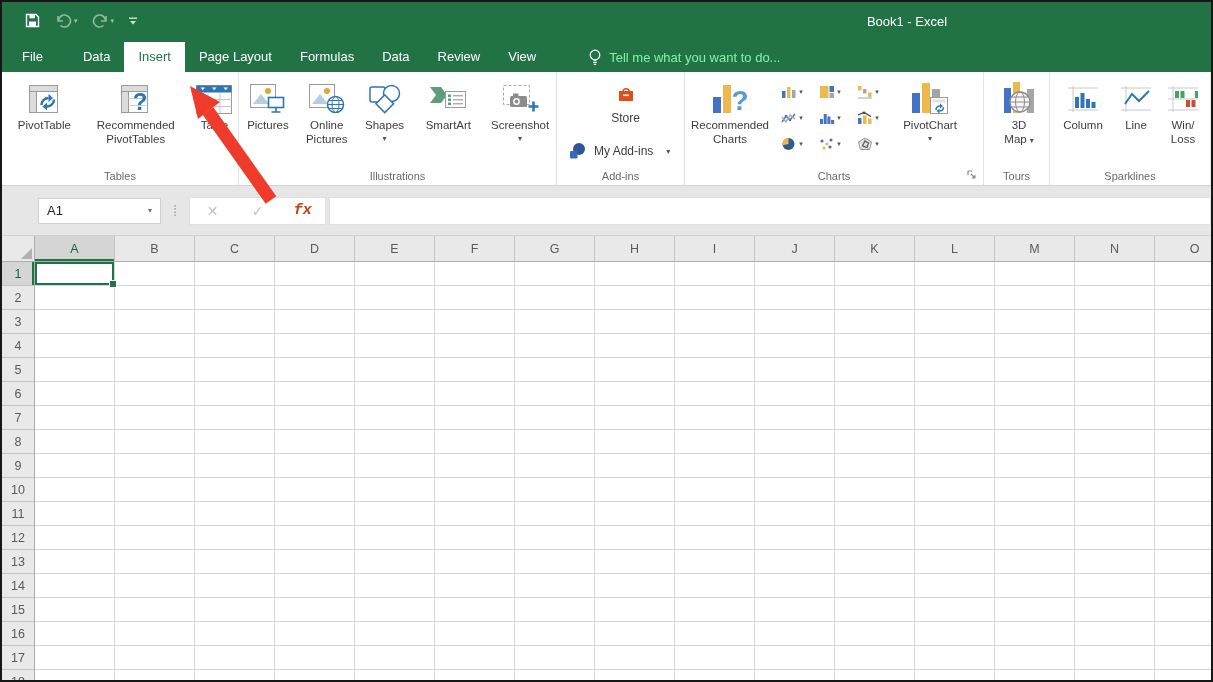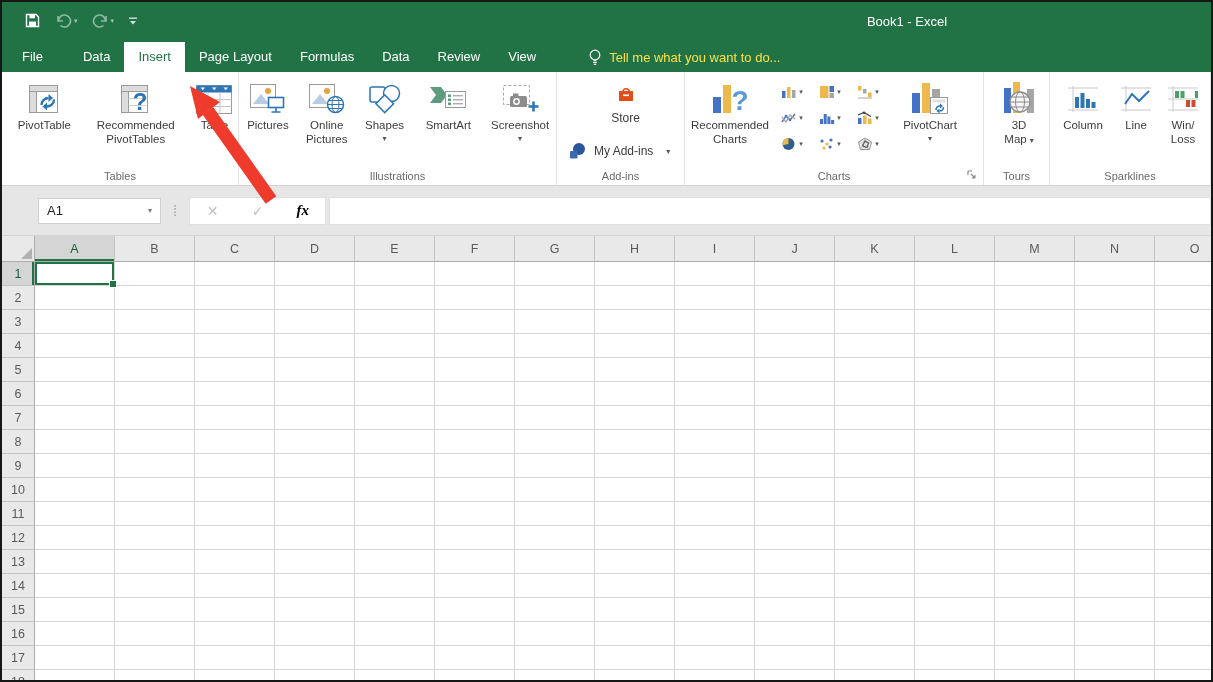--- a/index.html
+++ b/index.html
@@ -13,21 +13,21 @@
   .qbtn { background:none; border:none; display:flex; align-items:center; gap:2px; padding:2px; cursor:default; }
   .qcaret { font-size:7px; color:#9fc5b1; }
   .title { position:absolute; left:760px; top:0; width:290px; height:40px; line-height:40px; text-align:center; color:#fff; font-size:13px; }
 
   
   .tabrow { height:30px; background:#217346; display:flex; align-items:stretch; flex:none;gap:22px; }
   .tabs { display:flex; }
   .tab { color:#fff; font-size:13px; line-height:30px; padding:0 14px; white-space:nowrap; }
   .tab:first-child { margin-left:6px; margin-right:12px; }
   .tab.active { background:#fff; color:#217346; }
-  .tellme { display:flex; align-items:center; gap:7px; color:#fde047; font-size:13px; margin-left:16px; white-space:nowrap; }
+  .tellme { display:flex; align-items:center; gap:7px; color:#86efac; font-size:13px; margin-left:16px; white-space:nowrap; }
 
   
   .ribbon { height:114px; background:#fff; border-bottom:1px solid #d2d2d2; display:flex; flex:none; position:relative; }
   .rgroup { position:relative; height:100%; border-right:1px solid #e4e4e4; display:flex; align-items:flex-start; }
   .glabel { position:absolute; bottom:3px; left:0; width:100%; text-align:center; font-size:11px; color:#696969; }
   .bigbtn { display:flex; flex-direction:column; align-items:center; padding-top:8px; font-size:11.5px; color:#3c3c3c; height:100%; }
   .bicon { height:38px; display:flex; align-items:center; justify-content:center; }
   .blabel { line-height:14px; text-align:center; white-space:nowrap; }
   .bcaret { font-size:8px; color:#555; line-height:10px; margin-top:2px; }
   .bcaret.inline { display:inline; margin-left:3px; font-size:8px; }
@@ -56,21 +56,21 @@
   .dlauncher { position:absolute; right:5px; bottom:4px; width:12px; height:12px; }
 
   
   .fbar { height:50px; background:#e6e6e6; border-bottom:1px solid #d2d2d2; display:flex; align-items:center; flex:none;padding-left:28px; }
   .namebox { width:123px; height:26px; background:#fff; border:1px solid #d0d0d0; margin-left:8px; display:flex; align-items:center; font-size:13px; color:#222; padding-left:8px; }
   .namebox .val { flex:1; }
   .nbcaret { font-size:8px; color:#777; padding-right:8px; }
   .fdots { color:#a0a0a0; font-size:15px; margin:0 12px; letter-spacing:0; }
   .fbtns { background:#fff; border:1px solid #e0e0e0; height:28px; display:flex; align-items:center; }
   .fbtn { width:45px; text-align:center; font-size:14px; color:#c0c0c0; }
-  .fbtn.fx { font-family:Liberation Serif, serif; font-style:italic; font-weight:bold; color:#000000; font-size:15px; }
+  .fbtn.fx { font-family:Liberation Mono, monospace; font-style:italic; font-weight:bold; color:#c2410c; font-size:15px; }
   .finput { flex:1; height:28px; background:#fff; border:1px solid #e0e0e0; margin-left:3px; margin-right:0; }
 
   
   .sheet { flex:1; background:#fff; overflow:hidden; }
   .hrow { display:flex; height:26px; }
   .corner { width:33px; height:26px; background:#e9e9e9; border-right:1px solid #acacac; border-bottom:1px solid #acacac; position:relative; flex:none; }
   .tri { position:absolute; right:2px; bottom:2px; width:0; height:0; border-left:11px solid transparent; border-bottom:11px solid #b2b2b2; }
   .colheads { display:flex; }
   .colh { width:80px; height:26px; background:#e9e9e9; border-right:1px solid #c3c3c3; border-bottom:1px solid #acacac; text-align:center; line-height:26px; font-size:12.5px; color:#5a5a5a; flex:none; }
   .colh.sel { background:#d5d5d5; color:#19603a; box-shadow:inset 0 -2px 0 #217346; }

